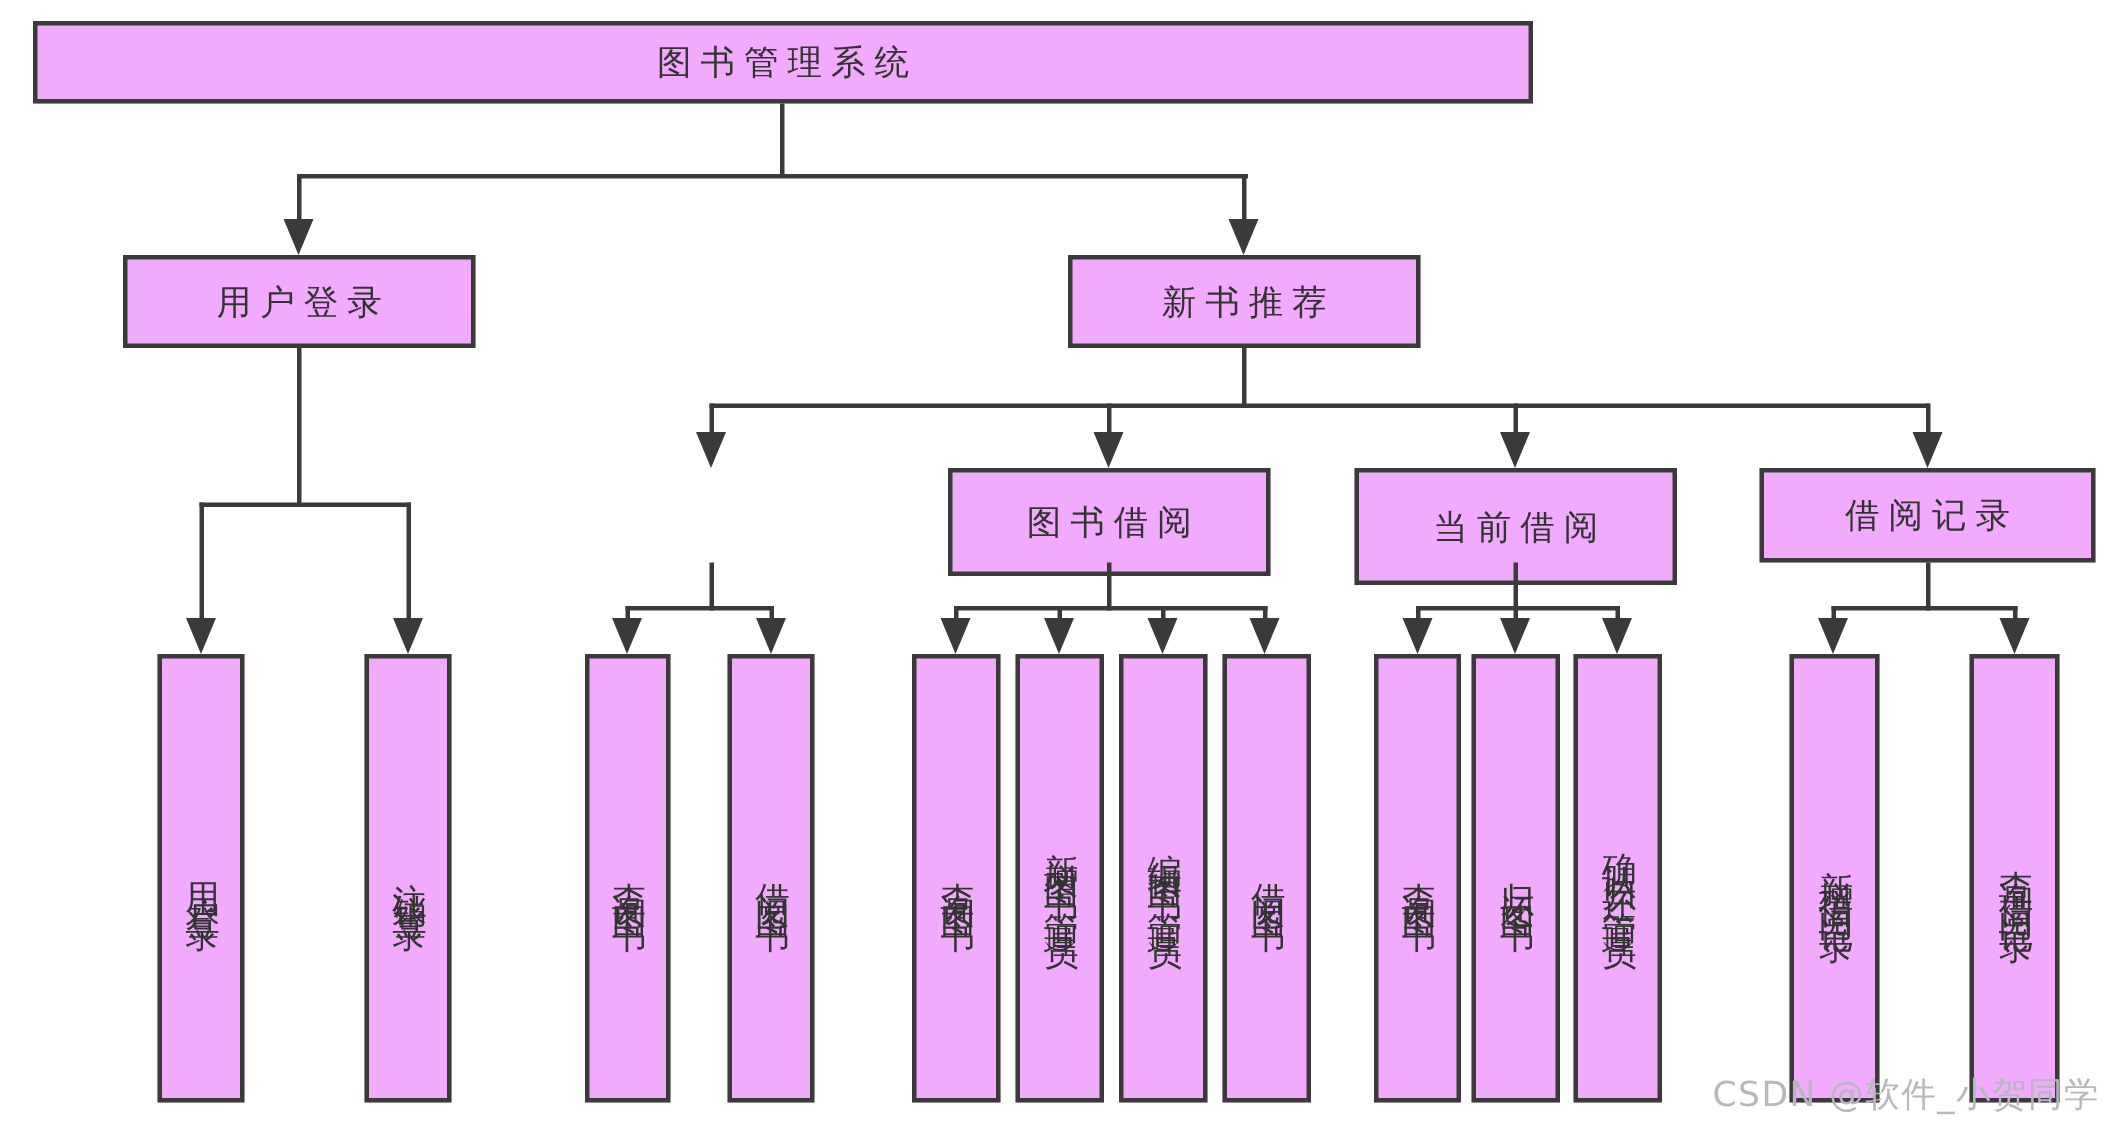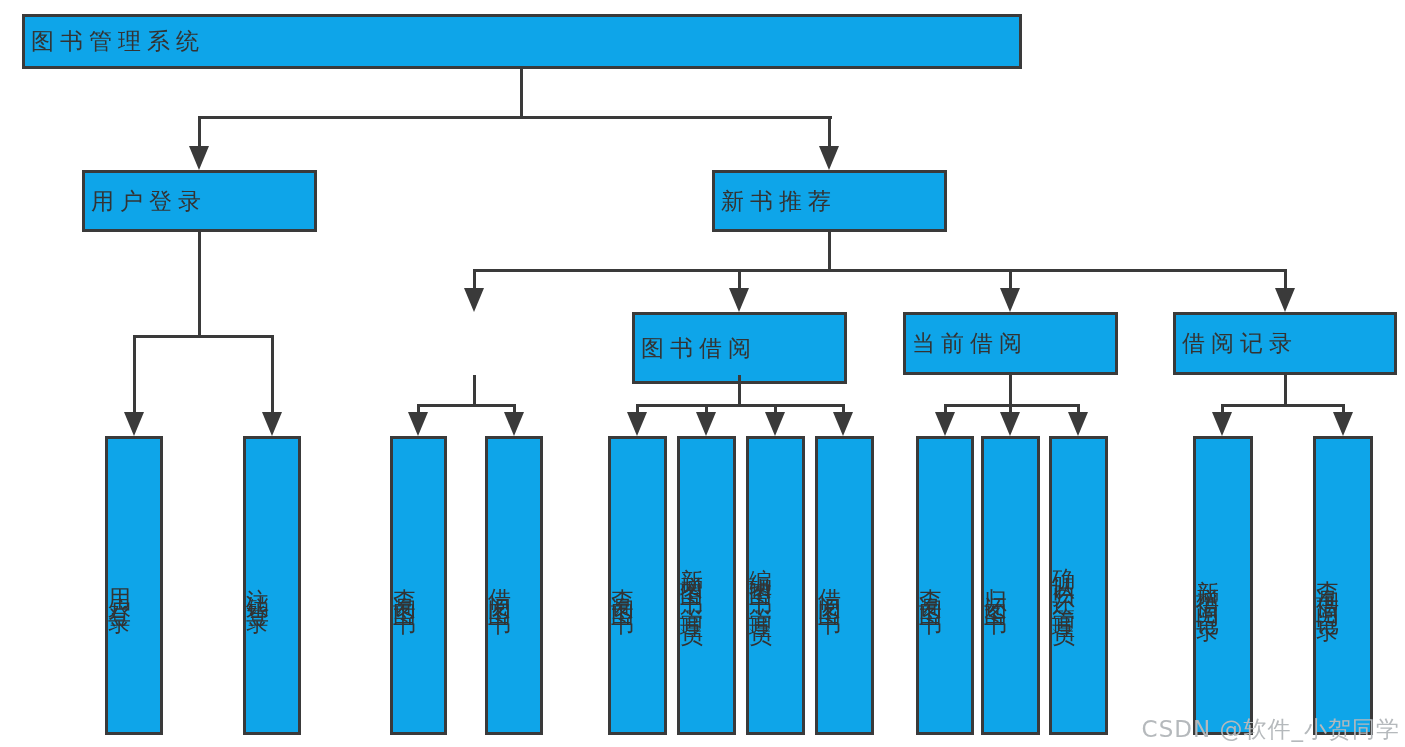--- a/index.html
+++ b/index.html
@@ -2,21 +2,21 @@
 <html style="--line: #3a3a3a; --text: #333333; --background: #ffffff; --watermark: #b5b9bc;"><head>
 <meta charset="utf-8">
 <style>
   html,body{margin:0;padding:0;background:#fff;}
   .canvas{
     position:relative;width:1405px;height:747px;background:var(--background,#ffffff);
     font-family:"DejaVu Sans","Liberation Sans",sans-serif;overflow:hidden;
   }
   .box{
     position:absolute;box-sizing:border-box;border:3px solid var(--line,#3a3a3a);
-    background:#0ea5e9;display:flex;align-items:center;
+    background:#f0abfc;display:flex;align-items:center;justify-content:center;
     color:var(--text,#333333);
   }
   .hbox span{font-size:23px;letter-spacing:6px;text-indent:6px;white-space:nowrap;}
   .vbox span{
     writing-mode:vertical-rl;text-orientation:mixed;
     font-size:23px;letter-spacing:8px;line-height:1;white-space:nowrap;
   }
   .vl,.hl{position:absolute;background:var(--line,#3a3a3a);}
   .arrow{
     position:absolute;width:0;height:0;
@@ -65,21 +65,21 @@
   <div class="vl" style="left:738px;top:269px;width:3px;height:22px;"></div>
   <div class="arrow" style="left:729px;top:288px;"></div>
   <div class="vl" style="left:1009px;top:269px;width:3px;height:22px;"></div>
   <div class="arrow" style="left:1000px;top:288px;"></div>
   <div class="vl" style="left:1284px;top:269px;width:3px;height:22px;"></div>
   <div class="arrow" style="left:1275px;top:288px;"></div>
 
   <div class="box hbox" style="left:632px;top:312px;width:215px;height:72px;">
     <span>图书借阅</span>
   </div>
-  <div class="box hbox" style="left:903px;top:312px;width:215px;height:63px;">
+  <div class="box hbox" style="left:903px;top:312px;width:215px;height:78px;">
     <span>当前借阅</span>
   </div>
   <div class="box hbox" style="left:1173px;top:312px;width:224px;height:63px;">
     <span>借阅记录</span>
   </div>
 
   <div class="vl" style="left:473px;top:375px;width:3px;height:32px;"></div>
   <div class="hl" style="left:417px;top:404px;width:99px;height:3px;"></div>
   <div class="vl" style="left:417px;top:404px;width:3px;height:12px;"></div>
   <div class="arrow" style="left:408px;top:412px;"></div>

